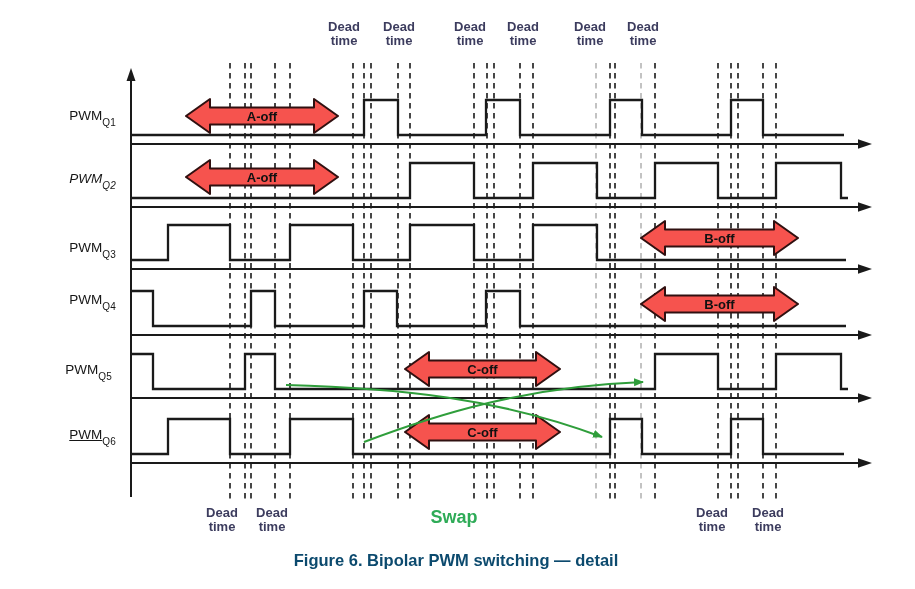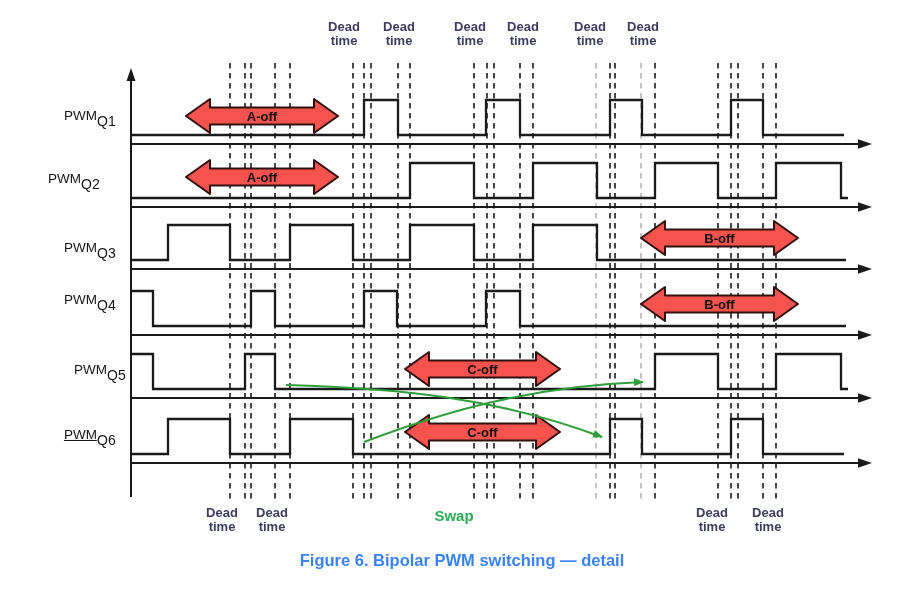--- a/index.html
+++ b/index.html
@@ -4,24 +4,24 @@
 <style>
   html,body{margin:0;padding:0;background:#ffffff;}
   .figure{position:relative;width:915px;height:589px;background:#ffffff;overflow:hidden;
           font-family:"Liberation Sans", sans-serif;}
   .svg-holder{position:absolute;left:8px;top:0;width:915px;height:589px;}
   .lbl{position:absolute;text-align:center;font-size:13px;font-weight:bold;
        color:#3c3c5e;line-height:14px;}
   .lbl span{display:block;}
   .row-lbl{position:absolute;text-align:right;font-size:13.5px;font-weight:normal;
        color:#161616;width:92px;}
-  .row-lbl sub{font-size:14px;position:relative;top:2px;letter-spacing:0.2px;}
-  .swap-lbl{position:absolute;text-align:center;font-size:15px;font-weight:bold;}
-  .caption{position:absolute;left:32px;width:860px;text-align:center;
-       font-size:16.5px;font-weight:bold;color:#3b82f6;}
+  .row-lbl sub{font-size:10px;position:relative;top:2px;letter-spacing:0.2px;}
+  .swap-lbl{position:absolute;text-align:center;font-size:18px;font-weight:bold;}
+  .caption{position:absolute;left:26px;width:860px;text-align:center;
+       font-size:16.5px;font-weight:bold;color:#0c4a6e;}
   svg text.arrow-text{font-family:"Liberation Sans", sans-serif;font-size:13px;
        font-weight:bold;fill:#111111;text-anchor:middle;}
 </style>
 </head>
 <body>
 
 <div class="figure">
   <div class="svg-holder" id="svg-holder"><svg width="915" height="589" viewBox="0 0 915 589">
         <defs>
           <marker id="ga" markerUnits="userSpaceOnUse" markerWidth="14" markerHeight="12" refX="9" refY="4" orient="auto">
@@ -83,24 +83,24 @@
         <text x="711.5" y="308.5" class="arrow-text">B-off</text>
         <polygon points="397,369 421,352 421,360.5 528,360.5 528,352 552,369 528,386 528,377.5 421,377.5 421,386" fill="#f6534e" stroke="#301010" stroke-width="2" stroke-linejoin="round"></polygon>
         <text x="474.5" y="373.5" class="arrow-text">C-off</text>
         <polygon points="397,432 421,415 421,423.5 528,423.5 528,415 552,432 528,449 528,440.5 421,440.5 421,449" fill="#f6534e" stroke="#301010" stroke-width="2" stroke-linejoin="round"></polygon>
         <text x="474.5" y="436.5" class="arrow-text">C-off</text>
         <path d="M278,385 C390,388 490,398 594,437" fill="none" stroke="#2f9e3b" stroke-width="2" marker-end="url(#ga)"></path>
         <path d="M356,442 C430,414 520,386 635,382" fill="none" stroke="#2f9e3b" stroke-width="2" marker-end="url(#ga)"></path>
       </svg></div>
   <div id="row-labels">
       <div class="row-lbl" style="left: 24px; top: 108px;"><span style="display: inline;">PWM</span><sub>Q1</sub></div>
-      <div class="row-lbl" style="left: 8px; top: 171px;"><span style="display: inline;">PWM</span><sub>Q2</sub></div>
+      <div class="row-lbl" style="left: 24px; top: 171px; font-style: italic;"><span style="display: inline;">PWM</span><sub>Q2</sub></div>
       <div class="row-lbl" style="left: 24px; top: 240px;"><span style="display: inline;">PWM</span><sub>Q3</sub></div>
       <div class="row-lbl" style="left: 24px; top: 292px;"><span style="display: inline;">PWM</span><sub>Q4</sub></div>
-      <div class="row-lbl" style="left: 34px; top: 362px;"><span style="display: inline;">PWM</span><sub>Q5</sub></div>
+      <div class="row-lbl" style="left: 20px; top: 362px;"><span style="display: inline;">PWM</span><sub>Q5</sub></div>
       <div class="row-lbl" style="left: 24px; top: 427px; text-decoration: underline;"><span style="display: inline;">PWM</span><sub>Q6</sub></div>
     </div>
   <div id="labels-top">
       <div class="lbl" style="left: 314px; top: 20px; width: 60px; color: rgb(60, 60, 94);">
         <span>Dead</span>
         <span>time</span>
       </div>
       <div class="lbl" style="left: 369px; top: 20px; width: 60px; color: rgb(60, 60, 94);">
         <span>Dead</span>
         <span>time</span>

